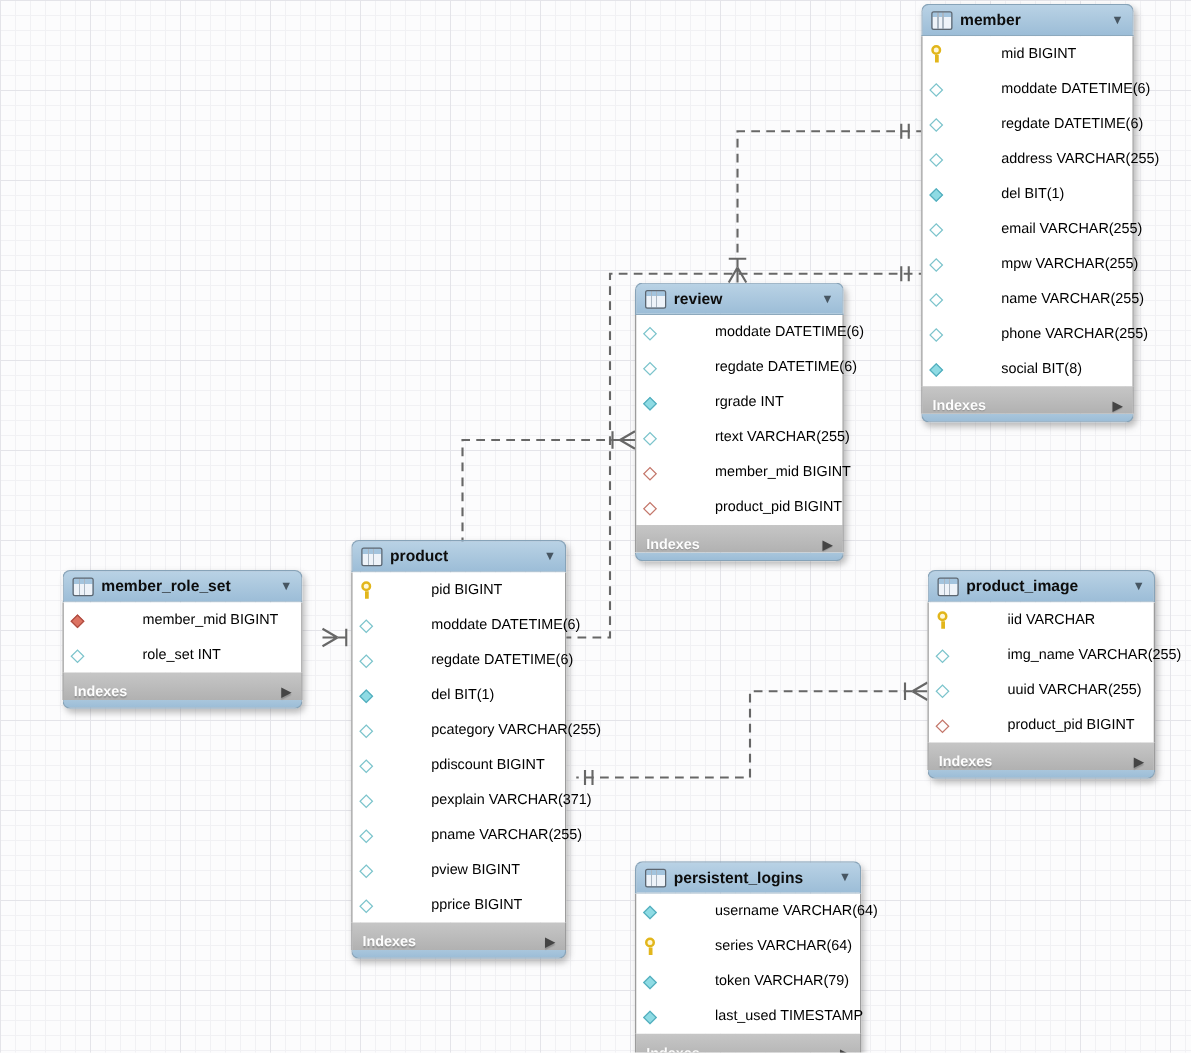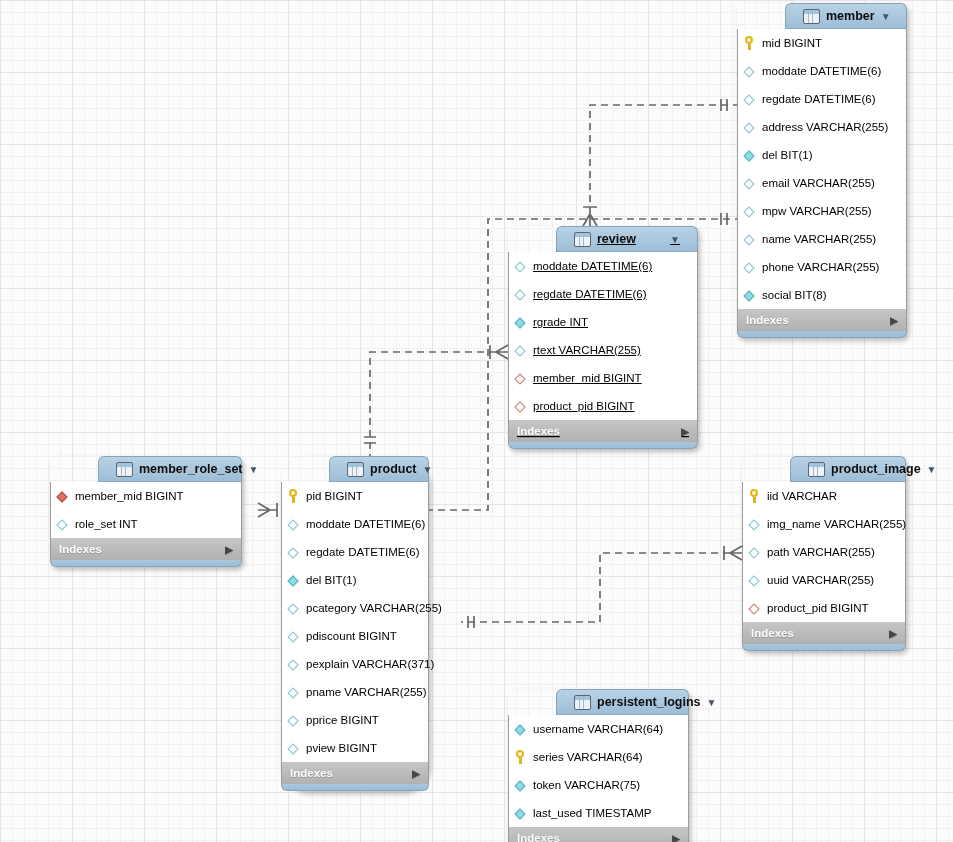--- a/index.html
+++ b/index.html
@@ -14,57 +14,57 @@
       linear-gradient(to bottom,#f1f1f4 1px,transparent 1px);
     background-size:72px 72px,72px 72px,12px 12px,12px 12px;
   }
   .connectors{position:absolute;left:0;top:0;z-index:1;}
   .db-table{
     position:absolute;z-index:2;box-sizing:border-box;
     box-shadow:2px 3px 5px rgba(110,110,110,.45);
     border-radius:7px 7px 7px 7px;font-size:11.5px;color:#000;
   }
   .tbl-header{
-    height:26px;display:flex;align-items:center;gap:6px;padding:0 17px;
+    height:26px;display:flex;align-items:center;gap:6px;padding:0 7px;
     background:linear-gradient(#b9d2e5,#9cbdd7);
     border:1px solid #87a3b8;border-bottom:1px solid #8da9bd;
     border-radius:6px 6px 0 0;box-sizing:border-box;
-    font-weight:bold;font-size:12.5px;color:#0d0d0d;margin-left:48px;
+    font-weight:bold;font-size:12.5px;color:#0d0d0d;
   }
   .collapse-arrow{margin-left:auto;font-size:10px;color:#475662;cursor:pointer;}
   .table-icon{
     flex:0 0 15px;width:15px;height:13px;border:1px solid #5c6670;border-radius:2px;
     background:
       linear-gradient(90deg,transparent 0 4px,#aab6c2 4px 5px,transparent 5px 8px,#aab6c2 8px 9px,transparent 9px),
       linear-gradient(#a3c4de 0 4px,#eef3f9 4px);
   }
   .tbl-body{background:#fff;border-left:1px solid #9c9c9c;border-right:1px solid #9c9c9c;}
   .col-row{height:28px;display:flex;align-items:center;gap:6px;padding:0 5px;}
-  .col-text{white-space:nowrap;}
+  .col-text{white-space:nowrap;margin-left:39px;}
   .col-icon{flex:0 0 13px;width:13px;height:14px;position:relative;display:inline-block;}
   .col-icon[data-icon="diamond-open-teal-icon"]::before{
     content:"";position:absolute;left:2px;top:4px;width:6px;height:6px;
     transform:rotate(45deg);border:1.5px solid #7cc4cc;background:#fefefe;}
   .col-icon[data-icon="diamond-filled-teal-icon"]::before{
     content:"";position:absolute;left:2px;top:4px;width:6px;height:6px;
     transform:rotate(45deg);border:1.5px solid #54aebd;background:#8edbe4;}
   .col-icon[data-icon="diamond-open-red-icon"]::before{
     content:"";position:absolute;left:2px;top:4px;width:6px;height:6px;
     transform:rotate(45deg);border:1.5px solid #c4776b;background:#fefefe;}
   .col-icon[data-icon="diamond-filled-red-icon"]::before{
     content:"";position:absolute;left:2px;top:4px;width:6px;height:6px;
     transform:rotate(45deg);border:1.5px solid #ad4d42;background:#dd7362;}
   .col-icon[data-icon="primary-key-icon"]::before{
     content:"";position:absolute;left:2px;top:0;width:4px;height:4px;
     border:2.5px solid #e2b61b;border-radius:50%;background:#fff8d8;}
   .col-icon[data-icon="primary-key-icon"]::after{
     content:"";position:absolute;left:5px;top:8px;width:3px;height:6px;background:#e2b61b;
     box-shadow:3px 2px 0 -1.5px #e2b61b, 3px 4px 0 -1.5px #e2b61b;}
   .tbl-footer{
-    height:22px;display:flex;align-items:center;justify-content:space-between;
+    height:22px;display:flex;align-items:flex-end;justify-content:space-between;
     padding:0 8px;box-sizing:border-box;
     background:linear-gradient(#c6c6c6,#b1b1b1);
     border-left:1px solid #9c9c9c;border-right:1px solid #9c9c9c;
     color:#fdfdfd;font-weight:bold;font-size:11.5px;
     text-shadow:0 1px 1px rgba(0,0,0,.2);
   }
   .footer-arrow{color:#454545;font-size:10px;cursor:pointer;}
   .tbl-strip{
     height:7px;background:linear-gradient(#a9c6dc,#9cbdd7);
     border:1px solid #87a3b8;border-top:none;border-radius:0 0 6px 6px;box-sizing:border-box;
@@ -148,21 +148,21 @@
         <span class="col-text">social BIT(8)</span>
       </div>
   </div>
   <div class="tbl-footer">
     <span>Indexes</span>
     <span class="footer-arrow">▶</span>
   </div>
   <div class="tbl-strip"></div>
 </div>
 
-<div class="db-table" style="left:508px;top:226px;width:190px;text-decoration:underline;">
+<div class="db-table" style="left:508px;top:226px;width:167px;">
   <div class="tbl-header">
     <span class="table-icon"></span>
     <span>review</span>
     <span class="collapse-arrow">▼</span>
   </div>
   <div class="tbl-body">
     <div class="col-row">
         <span class="col-icon" data-icon="diamond-open-teal-icon"></span>
         <span class="col-text">moddate DATETIME(6)</span>
       </div>
@@ -210,21 +210,21 @@
         <span class="col-text">role_set INT</span>
       </div>
   </div>
   <div class="tbl-footer">
     <span>Indexes</span>
     <span class="footer-arrow">▶</span>
   </div>
   <div class="tbl-strip"></div>
 </div>
 
-<div class="db-table" style="left:281px;top:456px;width:148px;border-radius:27px;">
+<div class="db-table" style="left:281px;top:432px;width:172px;">
   <div class="tbl-header">
     <span class="table-icon"></span>
     <span>product</span>
     <span class="collapse-arrow">▼</span>
   </div>
   <div class="tbl-body">
     <div class="col-row">
         <span class="col-icon" data-icon="primary-key-icon"></span>
         <span class="col-text">pid BIGINT</span>
       </div>
@@ -251,55 +251,51 @@
     <div class="col-row">
         <span class="col-icon" data-icon="diamond-open-teal-icon"></span>
         <span class="col-text">pexplain VARCHAR(371)</span>
       </div>
     <div class="col-row">
         <span class="col-icon" data-icon="diamond-open-teal-icon"></span>
         <span class="col-text">pname VARCHAR(255)</span>
       </div>
     <div class="col-row">
         <span class="col-icon" data-icon="diamond-open-teal-icon"></span>
+        <span class="col-text">pview BIGINT</span>
+      </div>
+    <div class="col-row">
+        <span class="col-icon" data-icon="diamond-open-teal-icon"></span>
         <span class="col-text">pprice BIGINT</span>
       </div>
-    <div class="col-row">
-        <span class="col-icon" data-icon="diamond-open-teal-icon"></span>
-        <span class="col-text">pview BIGINT</span>
-      </div>
-  </div>
-  <div class="tbl-footer">
-    <span>Indexes</span>
-    <span class="footer-arrow">▶</span>
-  </div>
-  <div class="tbl-strip"></div>
-</div>
-
-<div class="db-table" style="left:742px;top:456px;width:164px;">
+  </div>
+  <div class="tbl-footer">
+    <span>Indexes</span>
+    <span class="footer-arrow">▶</span>
+  </div>
+  <div class="tbl-strip"></div>
+</div>
+
+<div class="db-table" style="left:742px;top:456px;width:182px;">
   <div class="tbl-header">
     <span class="table-icon"></span>
     <span>product_image</span>
     <span class="collapse-arrow">▼</span>
   </div>
   <div class="tbl-body">
     <div class="col-row">
         <span class="col-icon" data-icon="primary-key-icon"></span>
         <span class="col-text">iid VARCHAR</span>
       </div>
     <div class="col-row">
         <span class="col-icon" data-icon="diamond-open-teal-icon"></span>
         <span class="col-text">img_name VARCHAR(255)</span>
       </div>
     <div class="col-row">
         <span class="col-icon" data-icon="diamond-open-teal-icon"></span>
-        <span class="col-text">path VARCHAR(255)</span>
-      </div>
-    <div class="col-row">
-        <span class="col-icon" data-icon="diamond-open-teal-icon"></span>
         <span class="col-text">uuid VARCHAR(255)</span>
       </div>
     <div class="col-row">
         <span class="col-icon" data-icon="diamond-open-red-icon"></span>
         <span class="col-text">product_pid BIGINT</span>
       </div>
   </div>
   <div class="tbl-footer">
     <span>Indexes</span>
     <span class="footer-arrow">▶</span>
@@ -317,21 +313,21 @@
     <div class="col-row">
         <span class="col-icon" data-icon="diamond-filled-teal-icon"></span>
         <span class="col-text">username VARCHAR(64)</span>
       </div>
     <div class="col-row">
         <span class="col-icon" data-icon="primary-key-icon"></span>
         <span class="col-text">series VARCHAR(64)</span>
       </div>
     <div class="col-row">
         <span class="col-icon" data-icon="diamond-filled-teal-icon"></span>
-        <span class="col-text">token VARCHAR(75)</span>
+        <span class="col-text">token VARCHAR(79)</span>
       </div>
     <div class="col-row">
         <span class="col-icon" data-icon="diamond-filled-teal-icon"></span>
         <span class="col-text">last_used TIMESTAMP</span>
       </div>
   </div>
   <div class="tbl-footer">
     <span>Indexes</span>
     <span class="footer-arrow">▶</span>
   </div>

